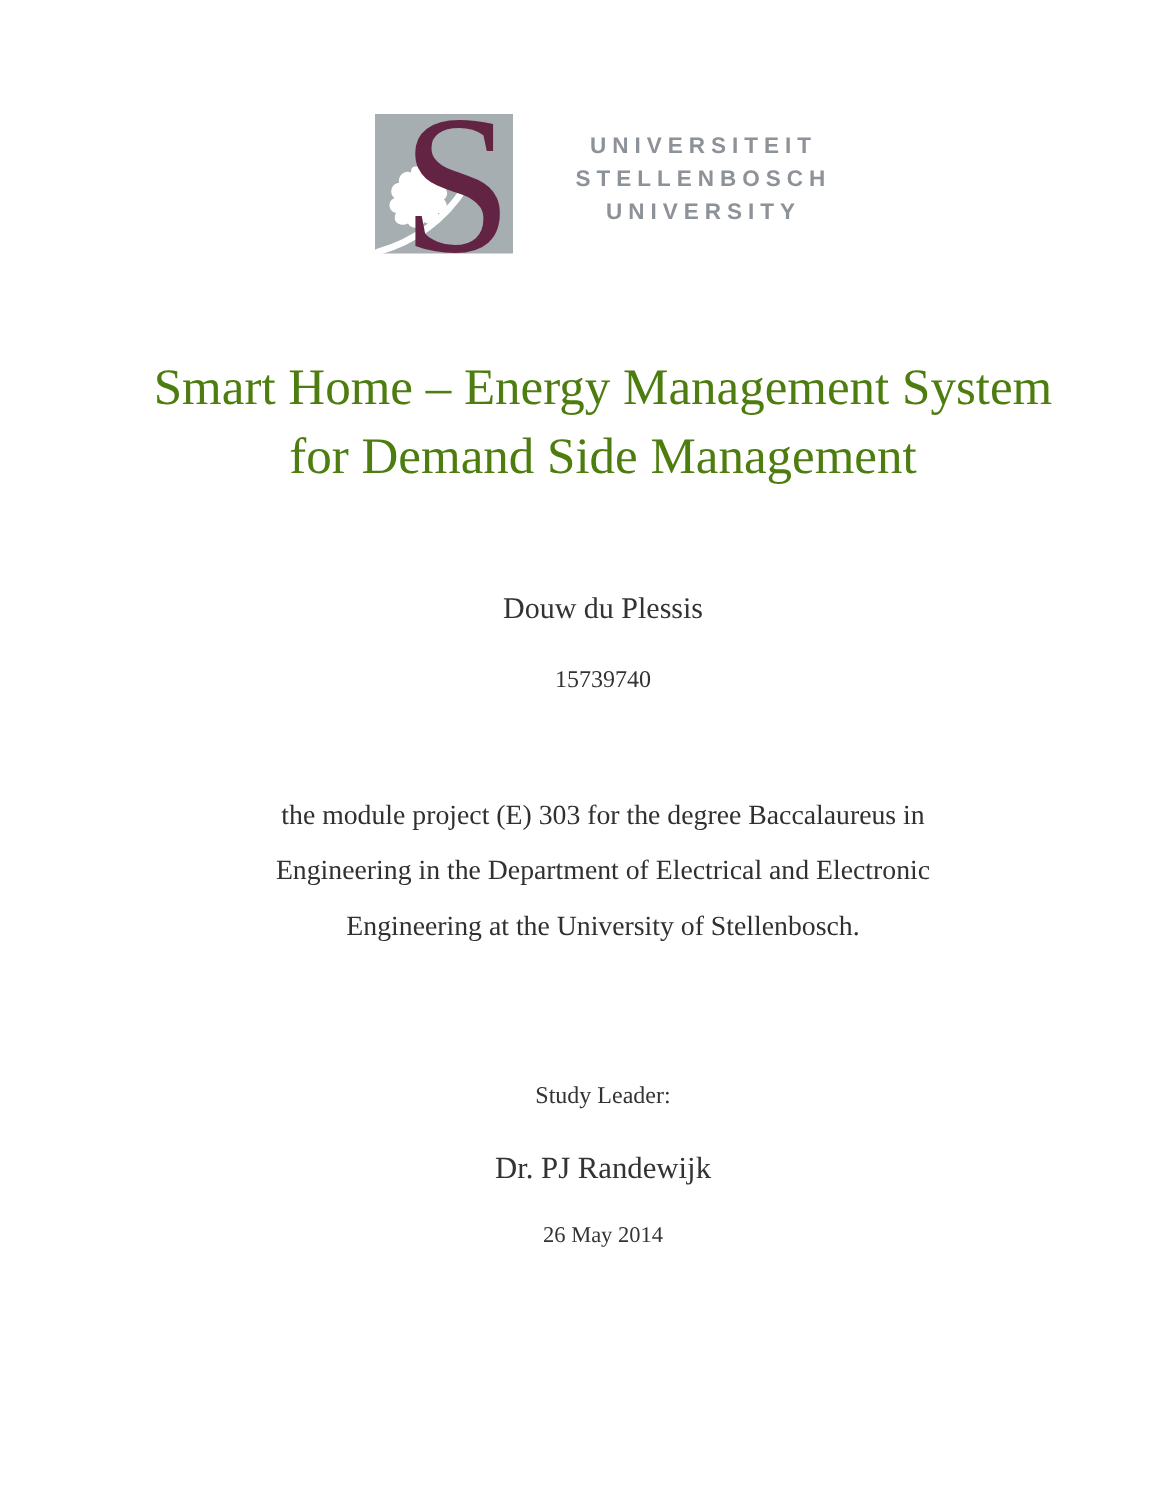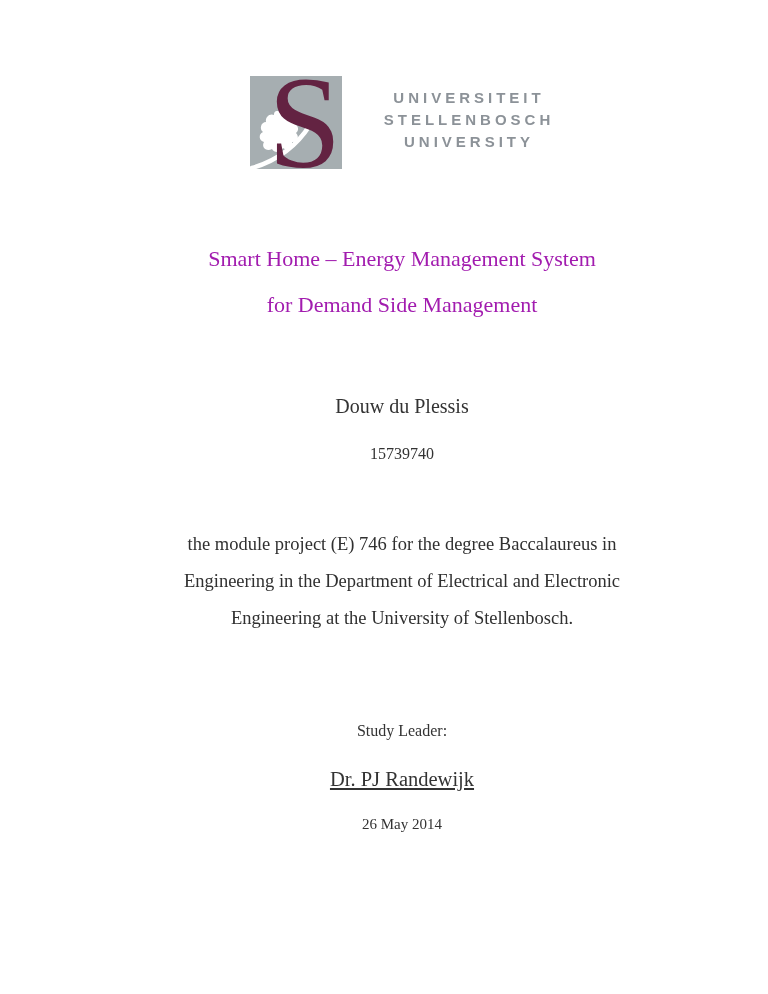--- a/index.html
+++ b/index.html
@@ -34,34 +34,34 @@
     white-space: nowrap;
   }
   
   .centered-block {
     position: absolute;
     left: 36px; right: 0;
     text-align: center;
   }
   .doc-title {
     top: 236px;
-    font-size: 22px;
+    font-size: 34px;
     line-height: 46px;
-    color: #a21caf;
+    color: #4d7c0f;
   }
   .author-name   { top: 393px; font-size: 20px; line-height: 27px; }
   .student-number{ top: 440px; font-size: 16px; line-height: 27px; font-family: Liberation Serif, serif; }
   .submission    {
     top: 526px;
     font-size: 18.5px;
     line-height: 37px;
     color: #303030;
   }
   .study-heading { top: 717px; font-size: 16px; line-height: 28px; }
-  .leader-name   { top: 765px; font-size: 20.5px; line-height: 28px; text-decoration: underline; }
+  .leader-name   { top: 765px; font-size: 20.5px; line-height: 28px; }
   .doc-date      { top: 813px; font-size: 15px;  line-height: 22px; }
 </style>
 </head>
 <body>
 
 <div class="page">
 
   <div class="logo-row">
     <svg class="logo-mark" viewBox="0 0 112 102" xmlns="http://www.w3.org/2000/svg">
 
@@ -85,21 +85,21 @@
 
   <div class="centered-block doc-title">
     <div>Smart Home – Energy Management System</div>
     <div>for Demand Side Management</div>
   </div>
 
   <div class="centered-block author-name">Douw du Plessis</div>
   <div class="centered-block student-number">15739740</div>
 
   <div class="centered-block submission">
-    <div>the module project (E) 746 for the degree Baccalaureus in</div>
+    <div>the module project (E) 303 for the degree Baccalaureus in</div>
     <div>Engineering in the Department of Electrical and Electronic</div>
     <div>Engineering at the University of Stellenbosch.</div>
   </div>
 
   <div class="centered-block study-heading">Study Leader:</div>
   <div class="centered-block leader-name">Dr. PJ Randewijk</div>
 
   <div class="centered-block doc-date">26 May 2014</div>
 
 </div>

